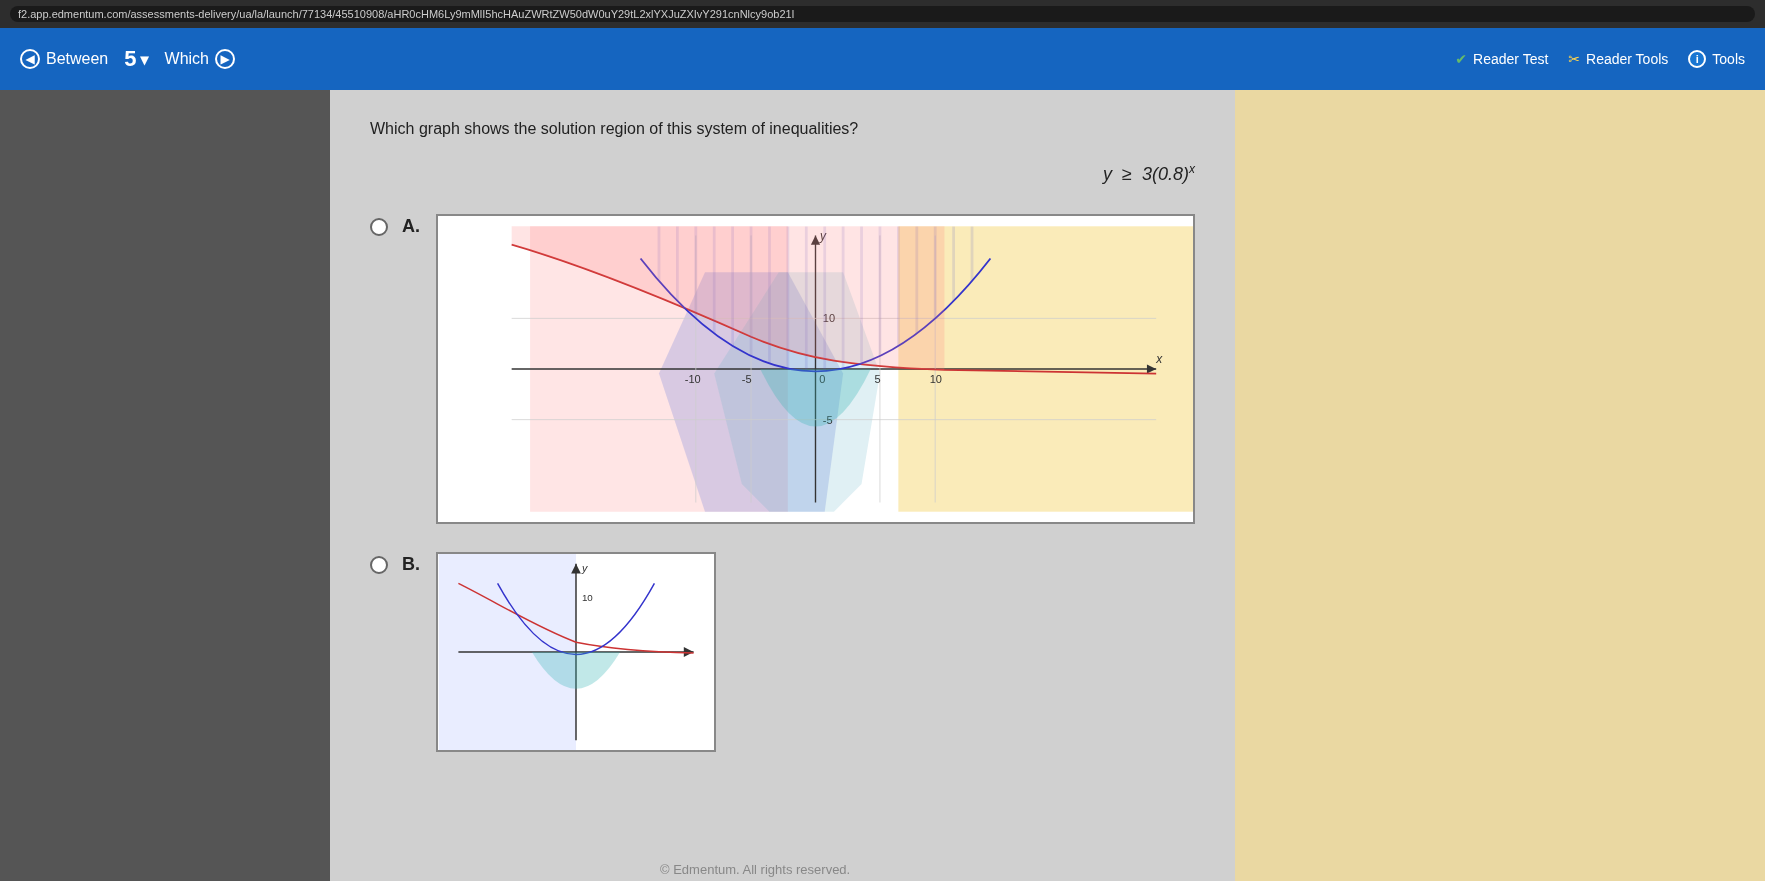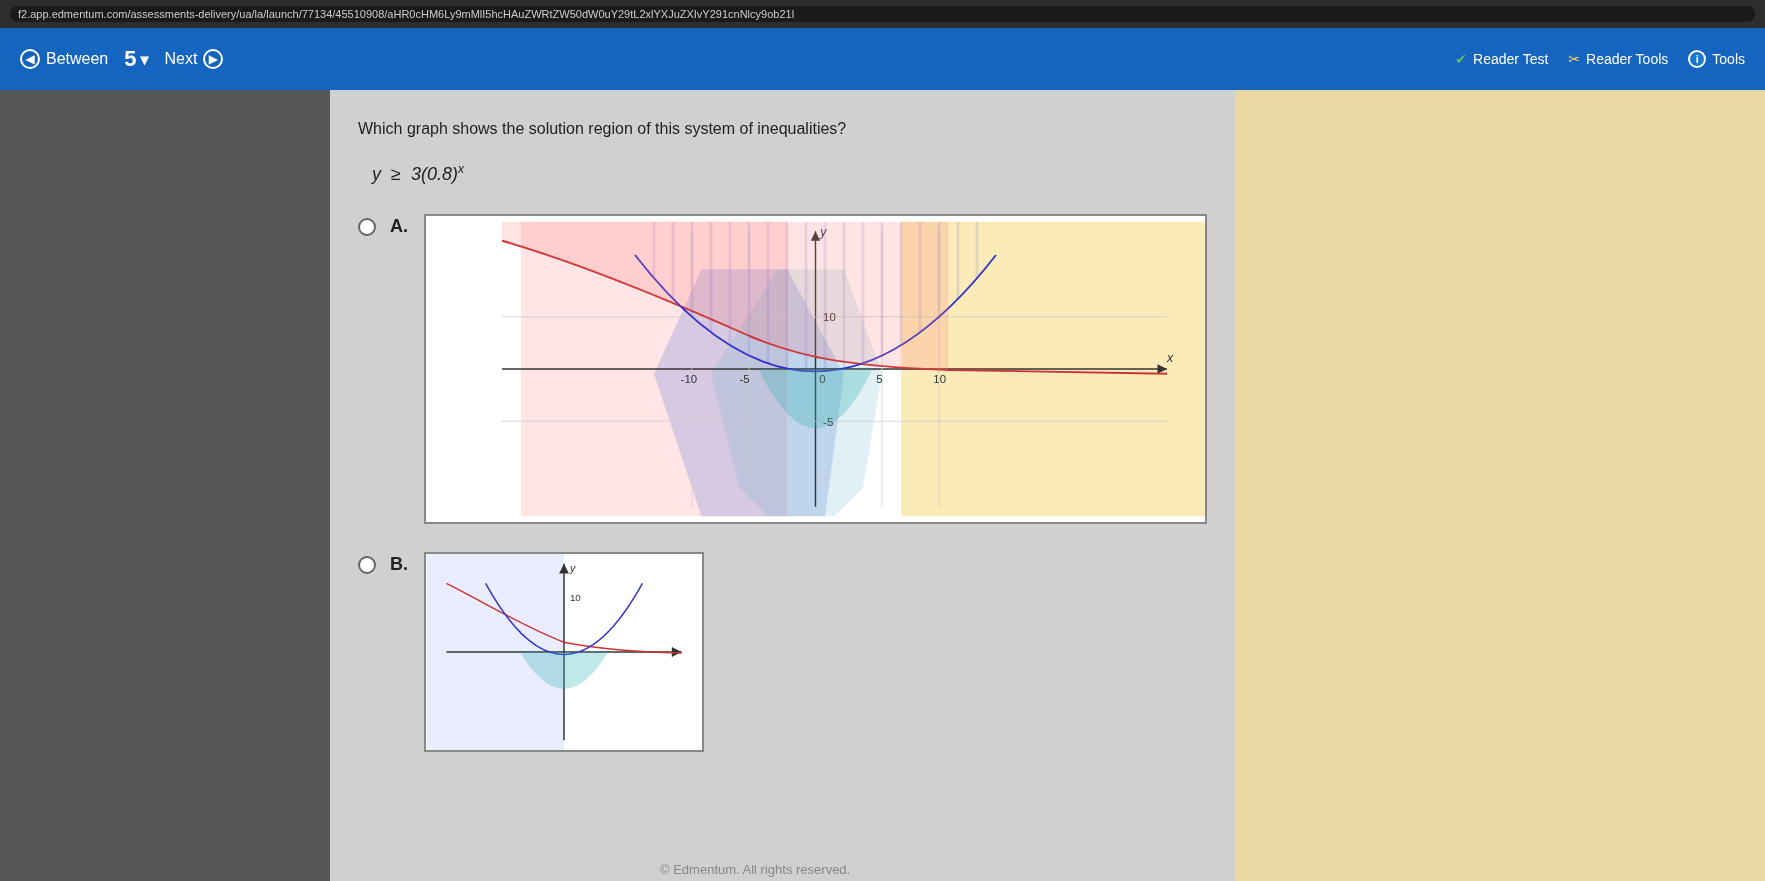--- a/index.html
+++ b/index.html
@@ -112,35 +112,36 @@
       width: 330px;
       background: #555;
       height: 100%;
       flex-shrink: 0;
     }
 
     
     .content-panel {
       flex: 1;
       background: #d0d0d0;
-      padding: 30px 28px;
+      padding: 30px 40px;
       overflow-y: auto;
       position: relative;
     }
 
     .question-text {
       font-size: 16px;
       color: #222;
       margin-bottom: 20px;
       font-weight: normal;
     }
 
     .inequalities {
       margin-bottom: 24px;
-      margin-left: 14px;
+      margin-left: 26px;
+      text-align: right;
     }
     .inequality-row {
       font-size: 18px;
       color: #222;
       line-height: 1.8;
       font-style: italic;
     }
     .inequality-row sup {
       font-size: 12px;
     }
@@ -225,21 +226,21 @@
     <div class="nav-circle">◀</div>
     <span>Between</span>
   </div>
 
   <div class="nav-num">
     <span>5</span>
     <span style="font-size:16px; margin-left:2px;">▾</span>
   </div>
 
   <div class="nav-prev">
-    <span>Next</span>
+    <span>Which</span>
     <div class="nav-circle">▶</div>
   </div>
 
 
   <div class="nav-right">
     <div class="nav-btn">
       <span class="nav-btn-check">✔</span>
       <span>Reader Test</span>
     </div>
     <div class="nav-btn">

